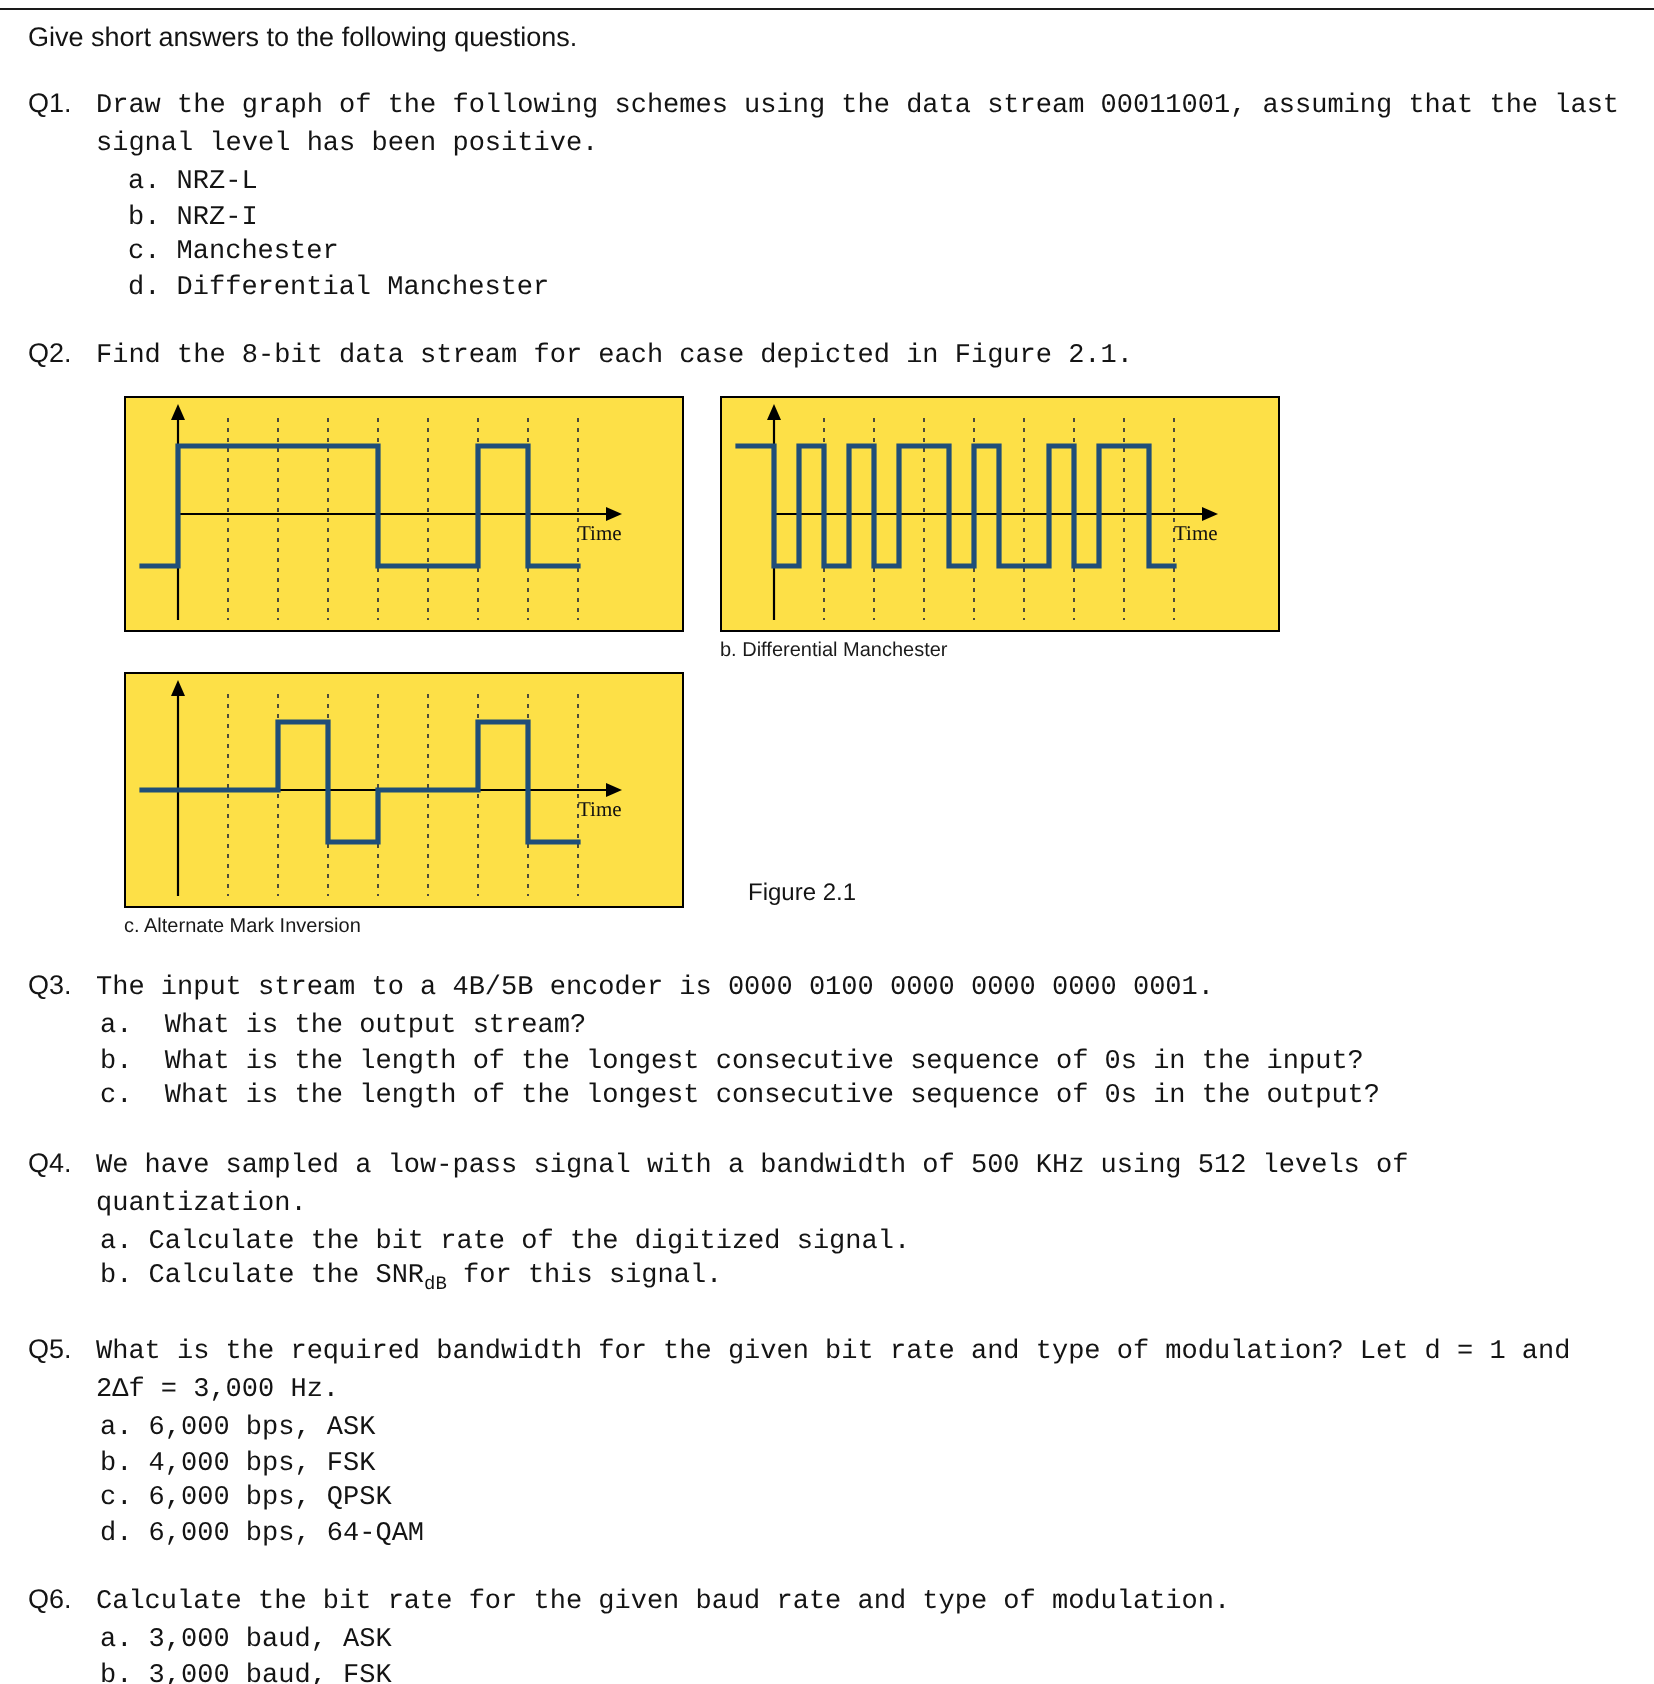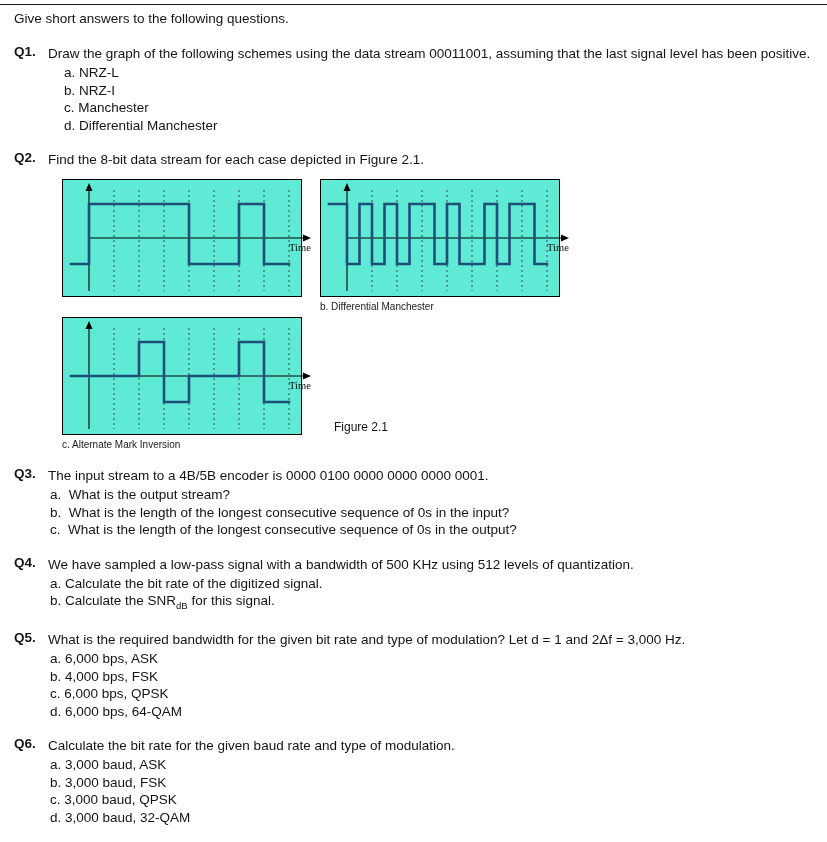--- a/index.html
+++ b/index.html
@@ -4,32 +4,32 @@
 <style>
   html,body{margin:0;padding:0;}
   body{
     width:827px;height:842px;background:#ffffff;overflow:hidden;
     font-family:"Liberation Sans", sans-serif;font-size:13.5px;color:#141414;
   }
   .top-rule{height:0;border-top:1.5px solid #1a1a1a;margin-top:4px;}
   .content{padding:0 14px;}
   .header{margin-top:4px;line-height:19px;}
   .q{display:flex;margin-top:16px;}
-  .qid{flex:0 0 34px;font-weight:bold;}
-  .qbody{flex:1;}
+  .qid{flex:0 0 34px;}
+  .qbody{flex:1;font-family:Liberation Mono, monospace;}
   .qtext{line-height:19px;}
   .qitems{padding-left:2px;margin-top:1px;}
   .q-0 .qitems{padding-left:16px;}
   .qitem{line-height:17.5px;}
   sub{font-size:9.5px;}
   .figure{margin:10px 0 0 48px;}
   .fig-row{display:flex;align-items:flex-start;}
   .fig-row + .fig-row{margin-top:5px;}
   .panel + .panel{margin-left:18px;}
-  .panel-box{width:240px;height:118px;border:1.2px solid #000;box-sizing:border-box;background:#5eead4;text-decoration:underline;}
+  .panel-box{width:280px;height:118px;border:1.2px solid #000;box-sizing:border-box;background:#fde047;text-decoration:underline;}
   .panel-box svg{display:block;}
   .panel-label{font-size:10px;margin-top:4px;color:#1a1a1a;}
   .fig-caption{align-self:flex-end;margin:0 0 16px 32px;font-size:12px;color:#141414;}
 </style>
 </head>
 <body>
 
 <div class="top-rule"></div>
 
 <div class="content">

